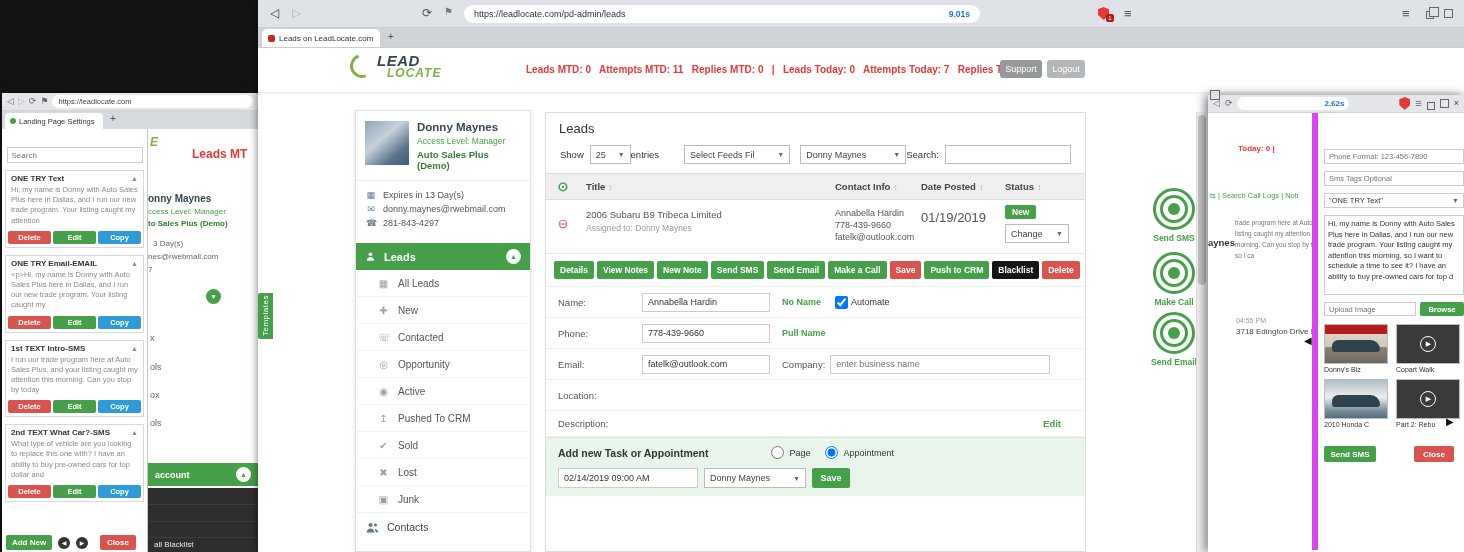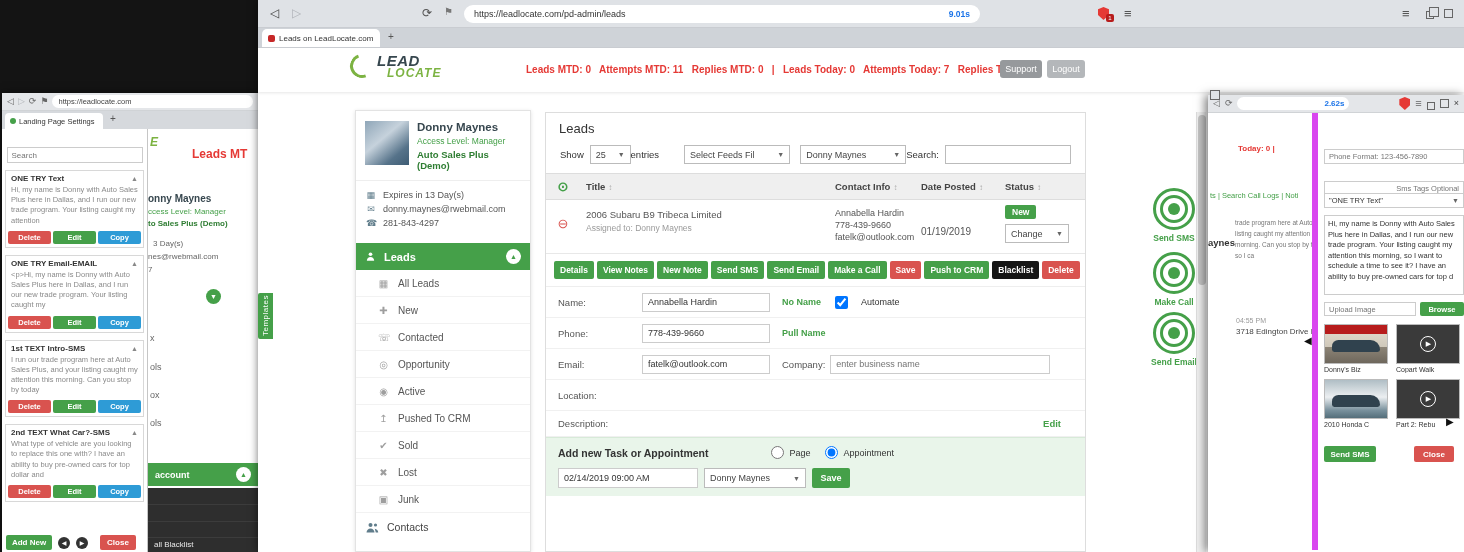--- a/index.html
+++ b/index.html
@@ -111,21 +111,21 @@
   .ra{font-size:8.5px;color:#9a9a9a;margin-top:3px}
   .cline{font-size:9px;line-height:12px}
   .badge-new{display:inline-block;background:#45a049;color:#fff;font-size:8.5px;font-weight:bold;padding:2px 7px;border-radius:2px;margin-top:5px}
   .actions{display:flex;gap:3px;padding:7px 8px;border-bottom:1px solid #eee}
   .act{height:18px;padding:4px 6px;border-radius:2px;color:#fff;font-size:8.5px;font-weight:bold;display:inline-flex;align-items:center;white-space:nowrap}
   .frow{display:flex;align-items:center;border-bottom:1px solid #f0f0f0;min-height:31px;padding-right:10px}
   .flab{width:96px;padding-left:12px;font-size:9.5px;color:#555;flex-shrink:0}
   .fin{height:19px;border:1px solid #ccc;padding:0 5px;font-size:9px;color:#333}
   .urlv{font-family:"DejaVu Sans Mono",monospace;font-size:8.5px;color:#3da249;background:#f6f6f6;padding:3px 5px}
   .glink{color:#45a049;font-weight:bold;font-size:9px;margin-left:12px;white-space:nowrap}
-  .autow{display:flex;align-items:center;gap:13px;margin-left:14px;font-size:9px;color:#333}
+  .autow{display:flex;align-items:center;gap:3px;margin-left:14px;font-size:9px;color:#333}
   .complab{margin-left:12px;font-size:9.5px;color:#555}
   .editlink{margin-left:auto;margin-right:14px;color:#45a049;font-weight:bold;font-size:9.5px}
   .task{background:#e9f5ea;border-top:1px solid #d7ead8;padding:8px 12px}
   .task-head{display:flex;align-items:center;gap:6px}
   .task-title{font-size:10.5px;font-weight:bold;color:#333;margin-right:56px;white-space:nowrap}
   .rlab{font-size:9px;color:#333;margin-right:8px}
   .task-row{display:flex;gap:6px;margin-top:9px}
   .savebtn{width:38px;height:20px;background:#45a049;color:#fff;font-size:9px;font-weight:bold;display:flex;align-items:center;justify-content:center;border-radius:2px}
   .fab{position:absolute;width:46px;text-align:center}
   .ring{width:42px;height:42px;border-radius:50%;border:3px solid #45a049;position:relative;margin:0 auto}
@@ -419,21 +419,21 @@
         <span class="c0 minus">⊖</span>
         <span class="c1">
           <div class="rt">2006 Subaru B9 Tribeca Limited</div>
           <div class="ra">Assigned to: Donny Maynes</div>
         </span>
         <span class="c2" style="padding-top:7px">
           <div class="cline">Annabella Hardin</div>
           <div class="cline">778-439-9660</div>
           <div class="cline nowrap">fatelk@outlook.com</div>
         </span>
-        <span class="c3" style="padding-top:26px;font-size:10px">01/19/2019</span>
+        <span class="c3" style="padding-top:10px;font-size:13px">01/19/2019</span>
         <span class="c4">
           <span class="badge-new">New</span>
           <div class="sel" style="width:64px;margin-top:5px">
               <span>Change</span>
               <span class="car">▼</span>
             </div>
         </span>
       </div>
       <div class="actions">
         <span class="act green">Details</span>
@@ -533,21 +533,21 @@
       <div>trade program here at Auto S</div>
       <div>listing caught my attention this</div>
       <div>morning. Can you stop by today</div>
       <div>so I ca</div>
     </div>
     <span class="rb-time">04:55 PM</span>
     <span class="rb-addr">3718 Edington Drive Dallas,</span>
 
     <div class="sms">
       <input class="rin" style="top: 36px;" placeholder="Phone Format: 123-456-7890">
-      <input class="rin" style="top: 68px; text-align: right;" placeholder="Sms Tags Optional">
+      <input class="rin" style="top: 58px;" placeholder="Sms Tags Optional">
       <div class="rsel">
         <span class="nowrap">"ONE TRY Text"</span>
         <span class="car">▼</span>
       </div>
       <textarea class="rta" style="">Hi, my name is Donny with Auto Sales Plus here in Dallas, and I run our new trade program. Your listing caught my attention this morning, so I want to schedule a time to see it? I have an ability to buy pre-owned cars for top d</textarea>
       <input class="rup" placeholder="Upload Image" style="">
       <span class="browse">Browse</span>
 
       <div class="thumb ph1" style="left:6px;top:211px"></div>
       <div class="thumb vid" style="left:78px;top:211px">

